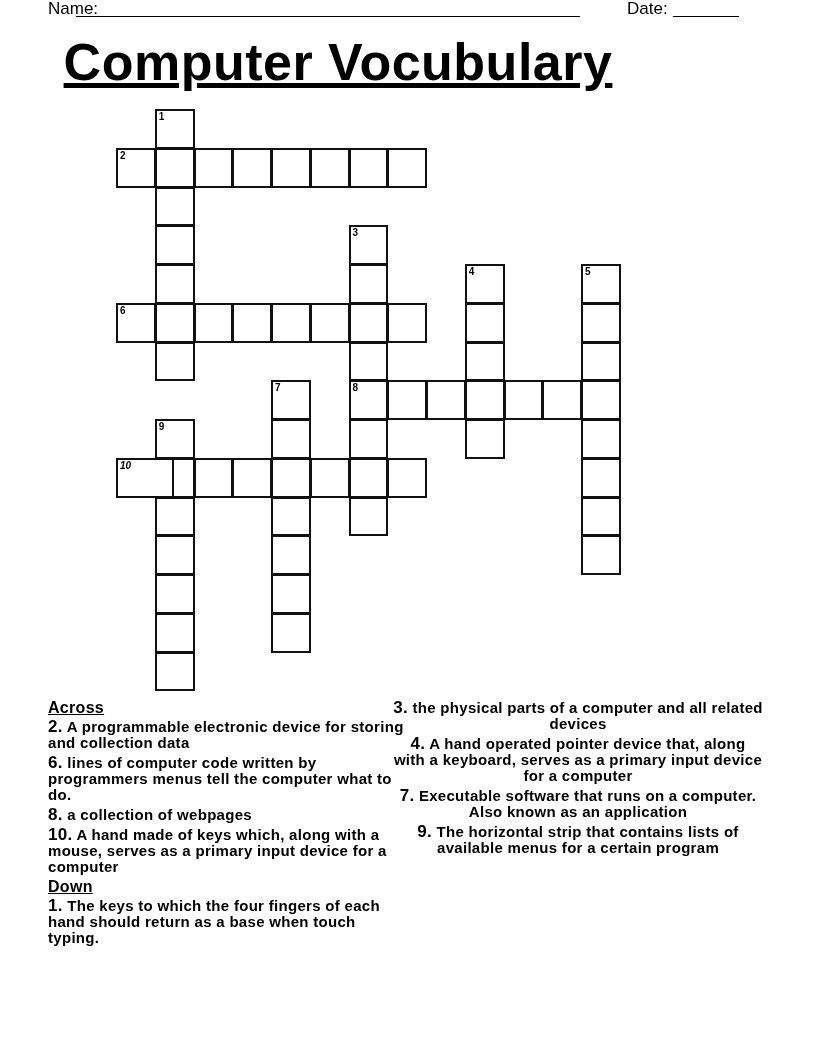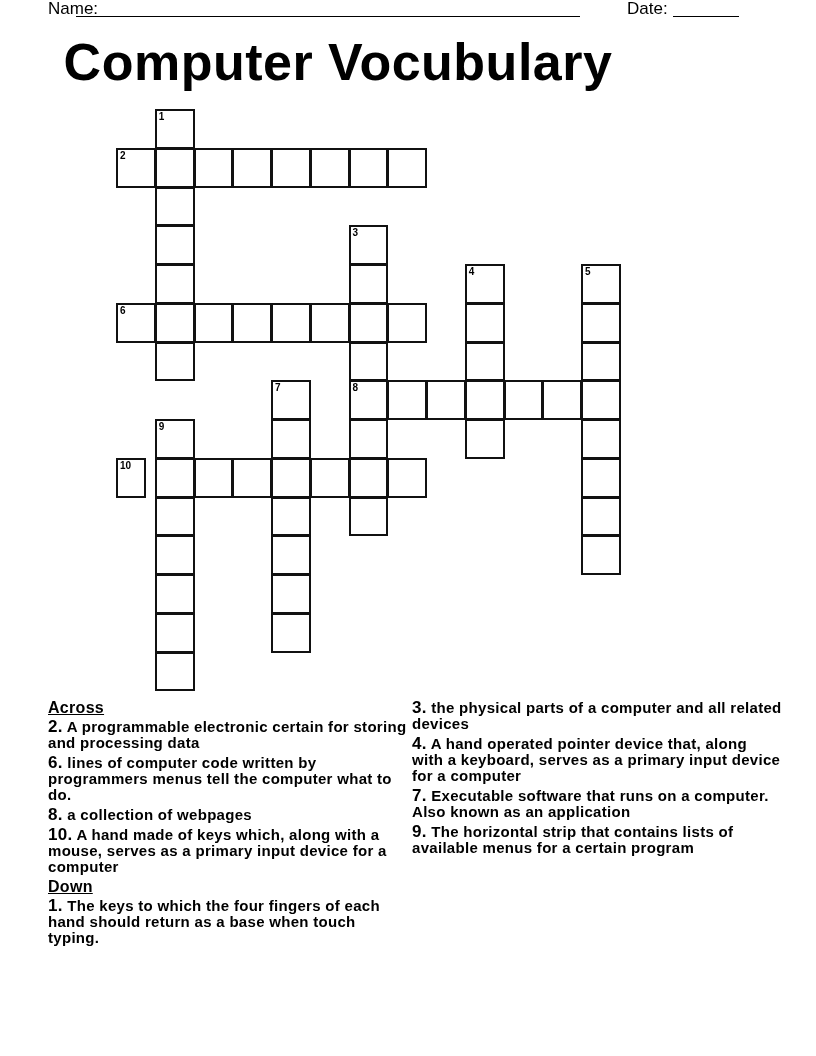--- a/index.html
+++ b/index.html
@@ -2,27 +2,27 @@
 <html><head>
 <meta charset="utf-8">
 <style>
   html, body { margin:0; padding:0; background:#ffffff; }
   body { width:816px; height:1056px; position:relative; overflow:hidden; font-family:"Liberation Sans", sans-serif; color:#000; }
   .header-line { position:absolute; top:0; left:48px; font-size:17px; font-family:"Liberation Sans", sans-serif; white-space:nowrap; }
   .header-line .name-label { position:absolute; left:0; top:-1px; }
   .header-line .name-blank { position:absolute; left:28px; top:-1px; width:504px; border-bottom:1px solid #000; height:17px; }
   .date-label { position:absolute; top:-1px; left:627px; font-size:17px; }
   .date-blank { position:absolute; top:-1px; left:673px; width:66px; height:17px; border-bottom:1px solid #000; }
-  .title { position:absolute; top:32px; left:0; width:676px; text-align:center; font-size:52px; font-weight:bold; font-family:"Liberation Sans", sans-serif; letter-spacing:0.5px; }
+  .title { position:absolute; top:32px; left:0; width:676px; text-align:center; font-size:52px; font-weight:bold; font-family:"Liberation Sans", sans-serif; letter-spacing:0.5px;text-decoration:underline; }
   .grid { position:absolute; left:0; top:0; width:816px; height:700px; }
   .cell { position:absolute; width:38.75px; height:38.75px; box-sizing:border-box; border:2px solid #111; background:#fff; margin-left:-1px; margin-top:-1px; }
   .cell .num { position:absolute; top:1px; left:2px; font-size:10px; font-weight:bold; font-family:"Liberation Sans", sans-serif; line-height:1; }
   .clues { position:absolute; top:700px; font-family:"Liberation Sans", sans-serif; font-weight:bold; font-size:15px; line-height:16px; letter-spacing:0.3px; }
   .clues.left { left:48px; width:360px; }
-  .clues.right { left:412px; width:370px; }
+  .clues.right { left:393px; width:370px;text-align:center; }
   .section-head { text-decoration:underline; font-size:16px; margin-top:0; margin-bottom:3px; }
   .clue { margin-bottom:4px; }
   .clue .cnum { font-size:17px; }
 </style>
 </head>
 <body>
 
 <div class="header-line">
   <span class="name-label">Name:</span>
   <span class="name-blank"></span>
@@ -103,32 +103,32 @@
     <div class="cell" style="left: 543.25px; top: 381.25px; width: 39.75px; height: 39.75px;"></div>
     <div class="cell" style="left: 155.75px; top: 420px; width: 39.75px; height: 39.75px;">
       <span class="num">9</span>
     </div>
     <div class="cell" style="left: 155.75px; top: 458.75px; width: 39.75px; height: 39.75px;"></div>
     <div class="cell" style="left: 155.75px; top: 497.5px; width: 39.75px; height: 39.75px;"></div>
     <div class="cell" style="left: 155.75px; top: 536.25px; width: 39.75px; height: 39.75px;"></div>
     <div class="cell" style="left: 155.75px; top: 575px; width: 39.75px; height: 39.75px;"></div>
     <div class="cell" style="left: 155.75px; top: 613.75px; width: 39.75px; height: 39.75px;"></div>
     <div class="cell" style="left: 155.75px; top: 652.5px; width: 39.75px; height: 39.75px;"></div>
-    <div class="cell" style="left: 117px; top: 458.75px; width: 30px; height: 39.75px;">
+    <div class="cell" style="left: 117px; top: 458.75px; width: 58px; height: 39.75px; font-style: italic;">
       <span class="num">10</span>
     </div>
     <div class="cell" style="left: 194.5px; top: 458.75px; width: 39.75px; height: 39.75px;"></div>
     <div class="cell" style="left: 233.25px; top: 458.75px; width: 39.75px; height: 39.75px;"></div>
     <div class="cell" style="left: 310.75px; top: 458.75px; width: 39.75px; height: 39.75px;"></div>
     <div class="cell" style="left: 388.25px; top: 458.75px; width: 39.75px; height: 39.75px;"></div>
   </div>
 
 <div class="clues left">
   <div class="section-head">Across</div>
-  <div class="clue"><span class="cnum">2.</span> <span>A programmable electronic certain for storing and processing data</span></div>
+  <div class="clue"><span class="cnum">2.</span> <span>A programmable electronic device for storing and collection data</span></div>
   <div class="clue"><span class="cnum">6.</span> <span>lines of computer code written by programmers menus tell the computer what to do.</span></div>
   <div class="clue"><span class="cnum">8.</span> <span>a collection of webpages</span></div>
   <div class="clue"><span class="cnum">10.</span> <span>A hand made of keys which, along with a mouse, serves as a primary input device for a computer</span></div>
   <div class="section-head">Down</div>
   <div class="clue"><span class="cnum">1.</span> <span>The keys to which the four fingers of each hand should return as a base when touch typing.</span></div>
 </div>
 
 <div class="clues right">
   <div class="clue"><span class="cnum">3.</span> <span>the physical parts of a computer and all related devices</span></div>
   <div class="clue"><span class="cnum">4.</span> <span>A hand operated pointer device that, along with a keyboard, serves as a primary input device for a computer</span></div>

